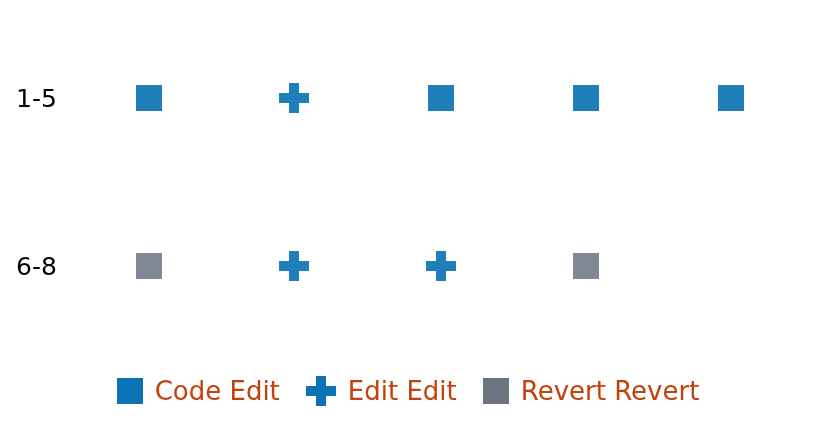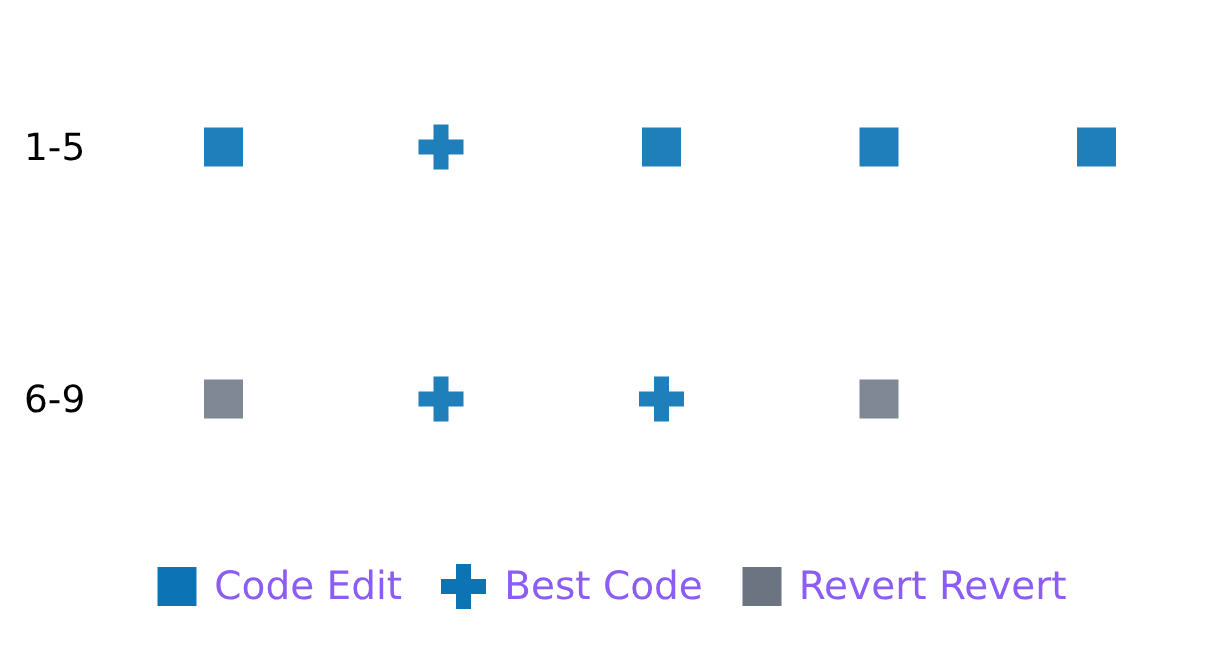--- a/index.html
+++ b/index.html
@@ -119,21 +119,21 @@
     left: 0; top: 50%;
     width: 100%; height: 10px; margin-top: -5px;
   }
   .legend-swatch.plus .bar-v {
     top: 0; left: 50%;
     height: 100%; width: 10px; margin-left: -5px;
   }
   .legend-label {
     font-size: 26px;
     line-height: 1;
-    color: #8b5cf6;
+    color: #c2410c;
   }
 </style>
 </head>
 <body>
 
 <div id="figure">
 
   <div class="plot-area">
 
     <div class="row-label" style="left:16px; top:98px;">1-5</div>
@@ -144,21 +144,21 @@
       <span class="bar-h"></span>
       <span class="bar-v"></span>
     </div>
 
     <div class="marker marker-square" style="left:441px; top:98px; background:#1f7fba;"></div>
 
     <div class="marker marker-square" style="left:586px; top:98px; background:#1f7fba;"></div>
 
     <div class="marker marker-square" style="left:731px; top:98px; background:#1f7fba;"></div>
 
-    <div class="row-label" style="left:16px; top:266px;">6-9</div>
+    <div class="row-label" style="left:16px; top:266px;">6-8</div>
 
     <div class="marker marker-square" style="left:149px; top:266px; background:#7f8894;"></div>
 
     <div class="marker marker-plus" style="left:294px; top:266px; color:#1f7fba;">
       <span class="bar-h"></span>
       <span class="bar-v"></span>
     </div>
 
     <div class="marker marker-plus" style="left:441px; top:266px; color:#1f7fba;">
       <span class="bar-h"></span>
@@ -174,21 +174,21 @@
     <div class="legend-entry">
       <span class="legend-swatch square" style="background:#0c74b4;"></span>
       <span class="legend-label">Code Edit</span>
     </div>
 
     <div class="legend-entry">
       <span class="legend-swatch plus" style="color:#0c74b4;">
         <span class="bar-h"></span>
         <span class="bar-v"></span>
       </span>
-      <span class="legend-label">Best Code</span>
+      <span class="legend-label">Edit Edit</span>
     </div>
 
     <div class="legend-entry">
       <span class="legend-swatch square" style="background:#6b7480;"></span>
       <span class="legend-label">Revert Revert</span>
     </div>
 
   </div>
 
 </div>

